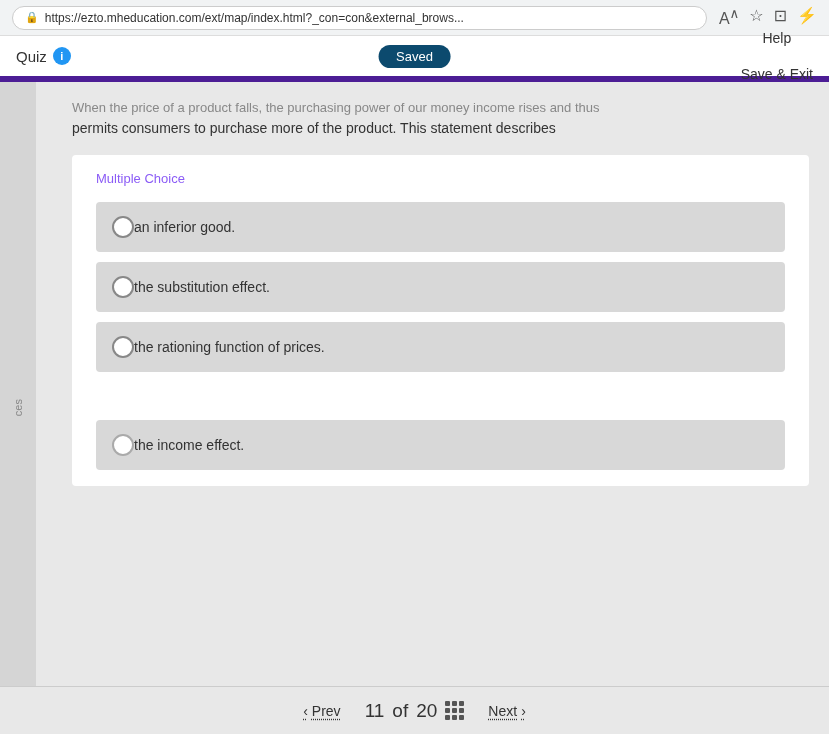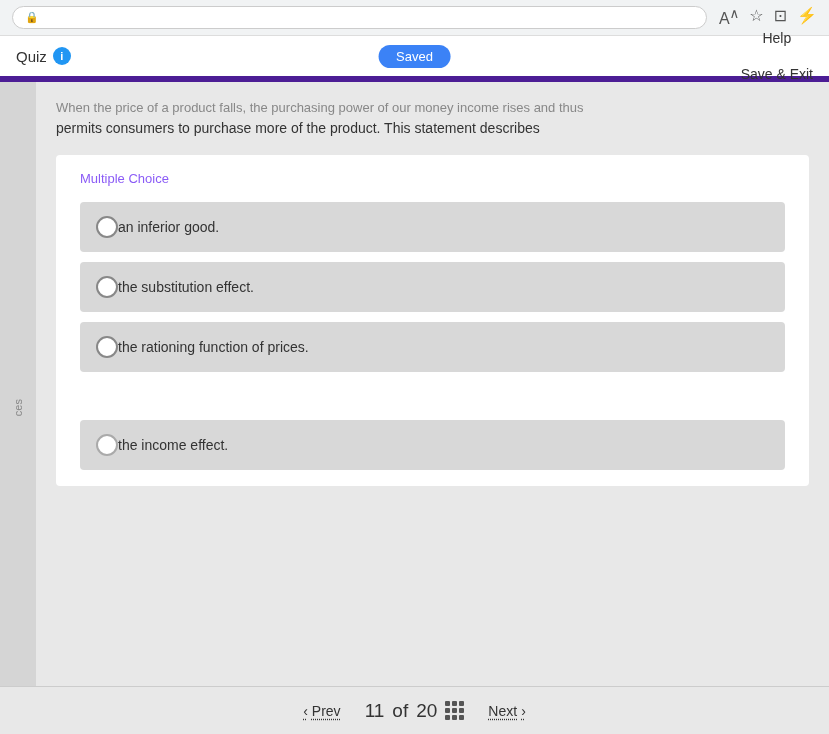--- a/index.html
+++ b/index.html
@@ -85,21 +85,21 @@
       align-items: center;
       justify-content: center;
       font-size: 11px;
       font-weight: bold;
     }
 
     .saved-badge {
       position: absolute;
       left: 50%;
       transform: translateX(-50%);
-      background: #3b82f6;
+      background: #0c4a6e;
       color: white;
       border-radius: 12px;
       padding: 4px 18px;
       font-size: 13px;
     }
 
     .header-right {
       margin-left: auto;
       display: flex;
       align-items: center;
@@ -135,21 +135,21 @@
     .sidebar-text {
       writing-mode: vertical-rl;
       transform: rotate(180deg);
       font-size: 11px;
       color: #888;
     }
 
     
     .question-area {
       margin-left: 36px;
-      padding: 16px 20px 0 20px;
+      padding: 16px 20px 0 36px;
     }
 
     .question-text {
       font-size: 14px;
       color: #333;
       line-height: 1.5;
       margin-bottom: 16px;
     }
 
     .question-text .blurred-top {
@@ -265,20 +265,21 @@
       background: #555;
       border-radius: 1px;
     }
   </style>
 </head>
 <body>
 
 <div class="browser-bar">
   <div class="url">
     <span class="lock-icon">🔒</span>
+    <span>https://ezto.mheducation.com/ext/map/index.html?_con=con&amp;external_brows...</span>
   </div>
   <div class="icons">
     <span>A<sup>∧</sup></span>
     <span>☆</span>
     <span>⊡</span>
     <span>⚡</span>
   </div>
 </div>
 
 <div class="app-header">

